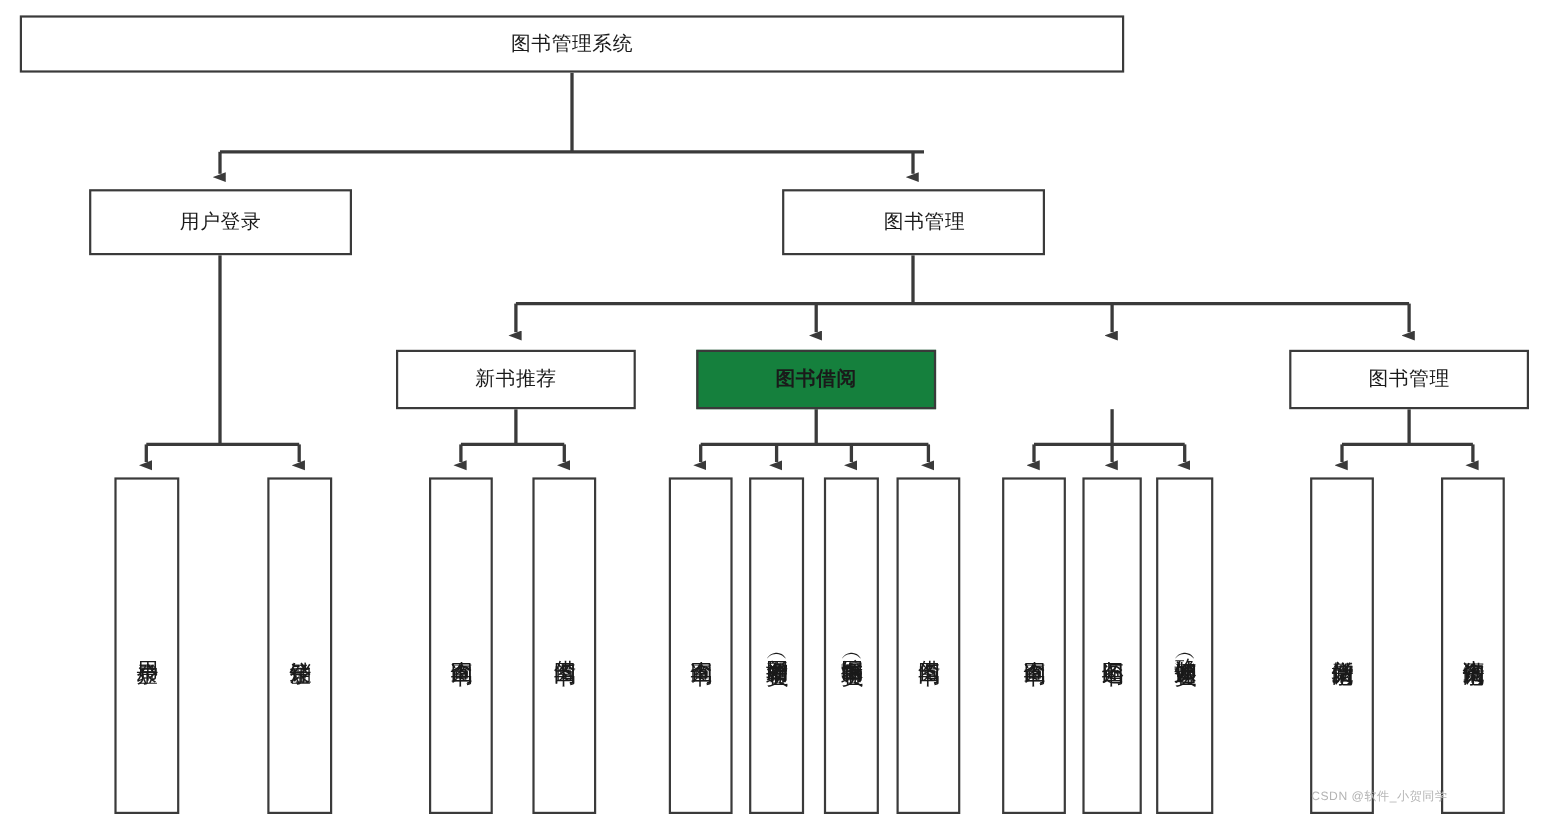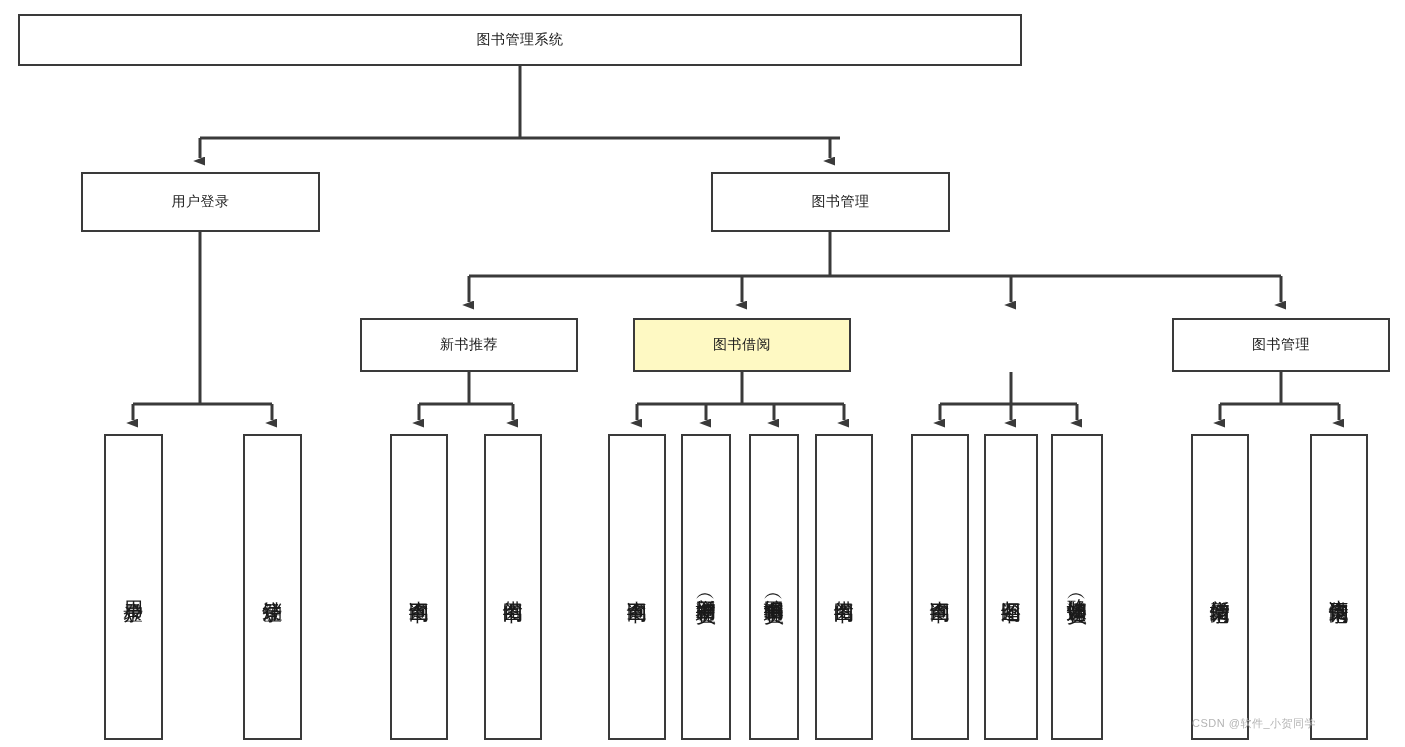--- a/index.html
+++ b/index.html
@@ -30,21 +30,21 @@
     border: 2px solid #3a3a3a;
     background: #ffffff;
     color: #1a1a1a;
     display: flex;
     align-items: center;
     justify-content: center;
     text-align: center;
     line-height: 1.22;
   }
   .node.h {
-    font-size: 14px;
+    font-size: 18px;
     letter-spacing: 0.5px;
   }
   .node.v {
     writing-mode: vertical-rl;
     text-orientation: upright;
     font-size: 20px;
     letter-spacing: 1px;
     padding: 4px 0;
   }
   .node.v > span {
@@ -127,21 +127,21 @@
       <path d="M1339,404 L1339,420" marker-end="url(#arrow)"></path>
     </g>
   </svg>
 
   <div class="node h" id="node-root" style="left: 18px; top: 14px; width: 1004px; height: 52px; border-color: rgb(58, 58, 58); background: rgb(255, 255, 255); color: rgb(26, 26, 26);">图书管理系统</div>
 
   <div class="node h" id="node-l2-0" style="left: 81px; top: 172px; width: 239px; height: 60px; border-color: rgb(58, 58, 58); background: rgb(255, 255, 255); color: rgb(26, 26, 26);">用户登录</div>
   <div class="node h" id="node-l2-1" style="left: 711px; top: 172px; width: 239px; height: 60px; border-color: rgb(58, 58, 58); background: rgb(255, 255, 255); color: rgb(26, 26, 26); padding-left: 20px;">图书管理</div>
 
   <div class="node h" id="node-l3-0" style="left: 360px; top: 318px; width: 218px; height: 54px; border-color: rgb(58, 58, 58); background: rgb(255, 255, 255); color: rgb(26, 26, 26);">新书推荐</div>
-  <div class="node h" id="node-l3-1" style="left: 633px; top: 318px; width: 218px; height: 54px; border-color: rgb(58, 58, 58); background: #fef9c3; color: rgb(26, 26, 26);">图书借阅</div>
+  <div class="node h" id="node-l3-1" style="left: 633px; top: 318px; width: 218px; height: 54px; border-color: rgb(58, 58, 58); background: #15803d; color: rgb(26, 26, 26); font-weight: bold;">图书借阅</div>
   <div class="node h" id="node-l3-3" style="left: 1172px; top: 318px; width: 218px; height: 54px; border-color: rgb(58, 58, 58); background: rgb(255, 255, 255); color: rgb(26, 26, 26);">图书管理</div>
 
   <div class="node v" id="leaf-0" style="left: 104px; top: 434px; width: 59px; height: 306px; border-color: rgb(58, 58, 58); background: rgb(255, 255, 255); color: rgb(26, 26, 26);">
       <span>用户登录</span>
     </div>
   <div class="node v" id="leaf-1" style="left: 243px; top: 434px; width: 59px; height: 306px; border-color: rgb(58, 58, 58); background: rgb(255, 255, 255); color: rgb(26, 26, 26);">
       <span>注销登录</span>
     </div>
   <div class="node v" id="leaf-2" style="left: 390px; top: 434px; width: 58px; height: 306px; border-color: rgb(58, 58, 58); background: rgb(255, 255, 255); color: rgb(26, 26, 26);">
       <span>查询图书</span>

